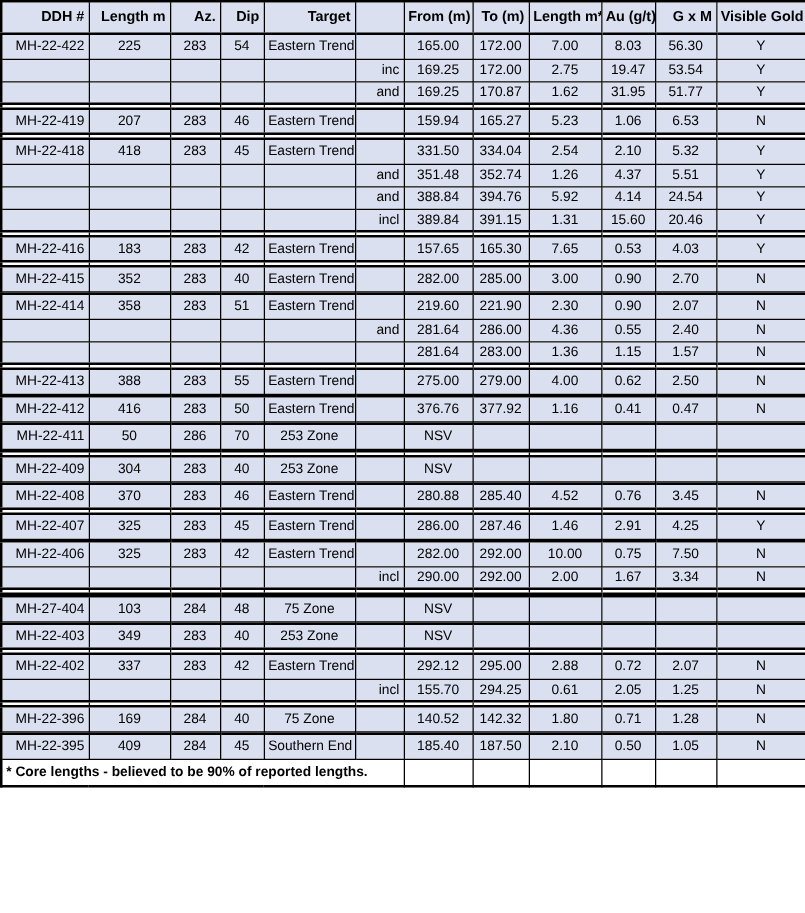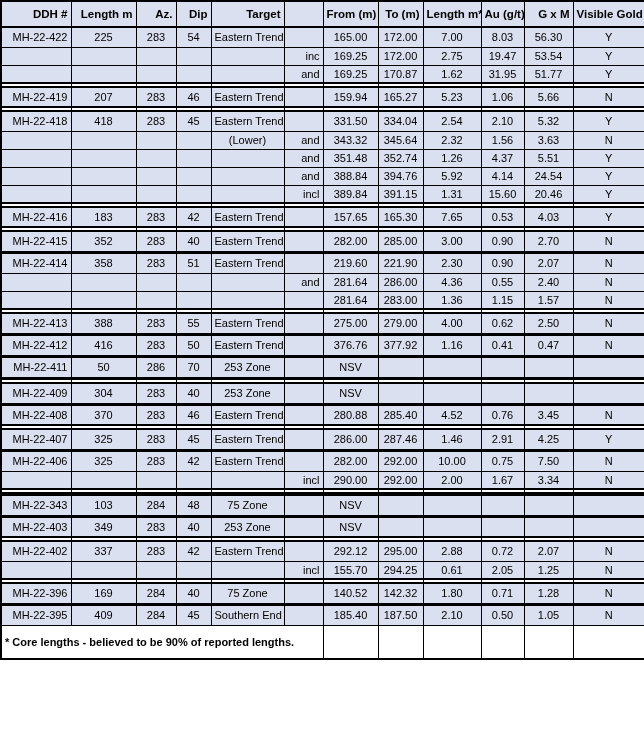--- a/index.html
+++ b/index.html
@@ -49,21 +49,21 @@
   
   td.c0{text-align:right;padding-left:4px;}
   td.c1,td.c2,td.c3,td.c4,td.c6,td.c7,td.c8,td.c9,td.c10,td.c11{text-align:center;}
   th{text-align:right;}
   th.c0{text-align:right;padding-left:4px;}
   td.c5{text-align:right;padding-right:5px;margin-top:24px;}
   tr.footnote td{
     background:var(--footnote-bg);
     font-weight:bold;
     font-size:11px;
-    height:34px;
+    height:22px;
     text-align:left;
     padding-left:3px;
   }
 </style>
 </head>
 <body>
 
 <table class="drill">
   <colgroup>
       <col style="width: 70px;">
@@ -156,21 +156,21 @@
         <td class="c0">MH-22-419</td>
         <td class="c1">207</td>
         <td class="c2">283</td>
         <td class="c3">46</td>
         <td class="c4">Eastern Trend</td>
         <td class="c5"></td>
         <td class="c6">159.94</td>
         <td class="c7">165.27</td>
         <td class="c8">5.23</td>
         <td class="c9">1.06</td>
-        <td class="c10">5.66</td>
+        <td class="c10">6.53</td>
         <td class="c11">N</td>
       </tr>
       <tr class="sep">
         <td class="c0"></td>
         <td class="c1"></td>
         <td class="c2"></td>
         <td class="c3"></td>
         <td class="c4"></td>
         <td class="c5"></td>
         <td class="c6"></td>
@@ -186,34 +186,20 @@
         <td class="c2 b">283</td>
         <td class="c3 b">45</td>
         <td class="c4 b">Eastern Trend</td>
         <td class="c5"></td>
         <td class="c6">331.50</td>
         <td class="c7">334.04</td>
         <td class="c8">2.54</td>
         <td class="c9">2.10</td>
         <td class="c10">5.32</td>
         <td class="c11">Y</td>
-      </tr>
-      <tr class="sub">
-        <td class="c0 b"></td>
-        <td class="c1 b"></td>
-        <td class="c2 b"></td>
-        <td class="c3 b"></td>
-        <td class="c4 b">(Lower)</td>
-        <td class="c5">and</td>
-        <td class="c6">343.32</td>
-        <td class="c7">345.64</td>
-        <td class="c8">2.32</td>
-        <td class="c9">1.56</td>
-        <td class="c10">3.63</td>
-        <td class="c11">N</td>
       </tr>
       <tr class="sub">
         <td class="c0"></td>
         <td class="c1"></td>
         <td class="c2"></td>
         <td class="c3"></td>
         <td class="c4"></td>
         <td class="c5">and</td>
         <td class="c6">351.48</td>
         <td class="c7">352.74</td>
@@ -608,21 +594,21 @@
         <td class="c4"></td>
         <td class="c5"></td>
         <td class="c6"></td>
         <td class="c7"></td>
         <td class="c8"></td>
         <td class="c9"></td>
         <td class="c10"></td>
         <td class="c11"></td>
       </tr>
       <tr class="main">
-        <td class="c0">MH-22-343</td>
+        <td class="c0">MH-27-404</td>
         <td class="c1">103</td>
         <td class="c2">284</td>
         <td class="c3">48</td>
         <td class="c4">75 Zone</td>
         <td class="c5"></td>
         <td class="c6">NSV</td>
         <td class="c7"></td>
         <td class="c8"></td>
         <td class="c9"></td>
         <td class="c10"></td>

